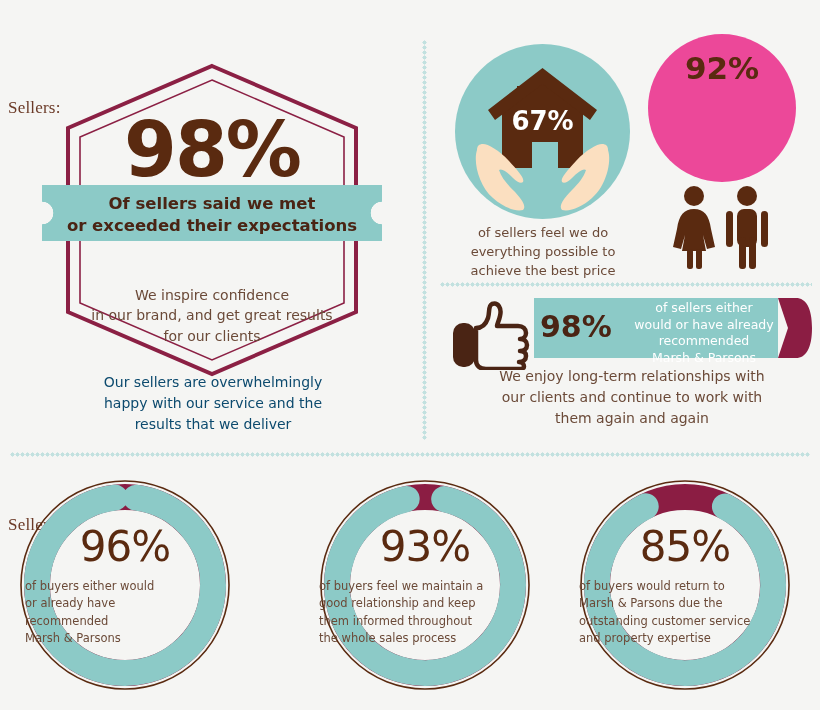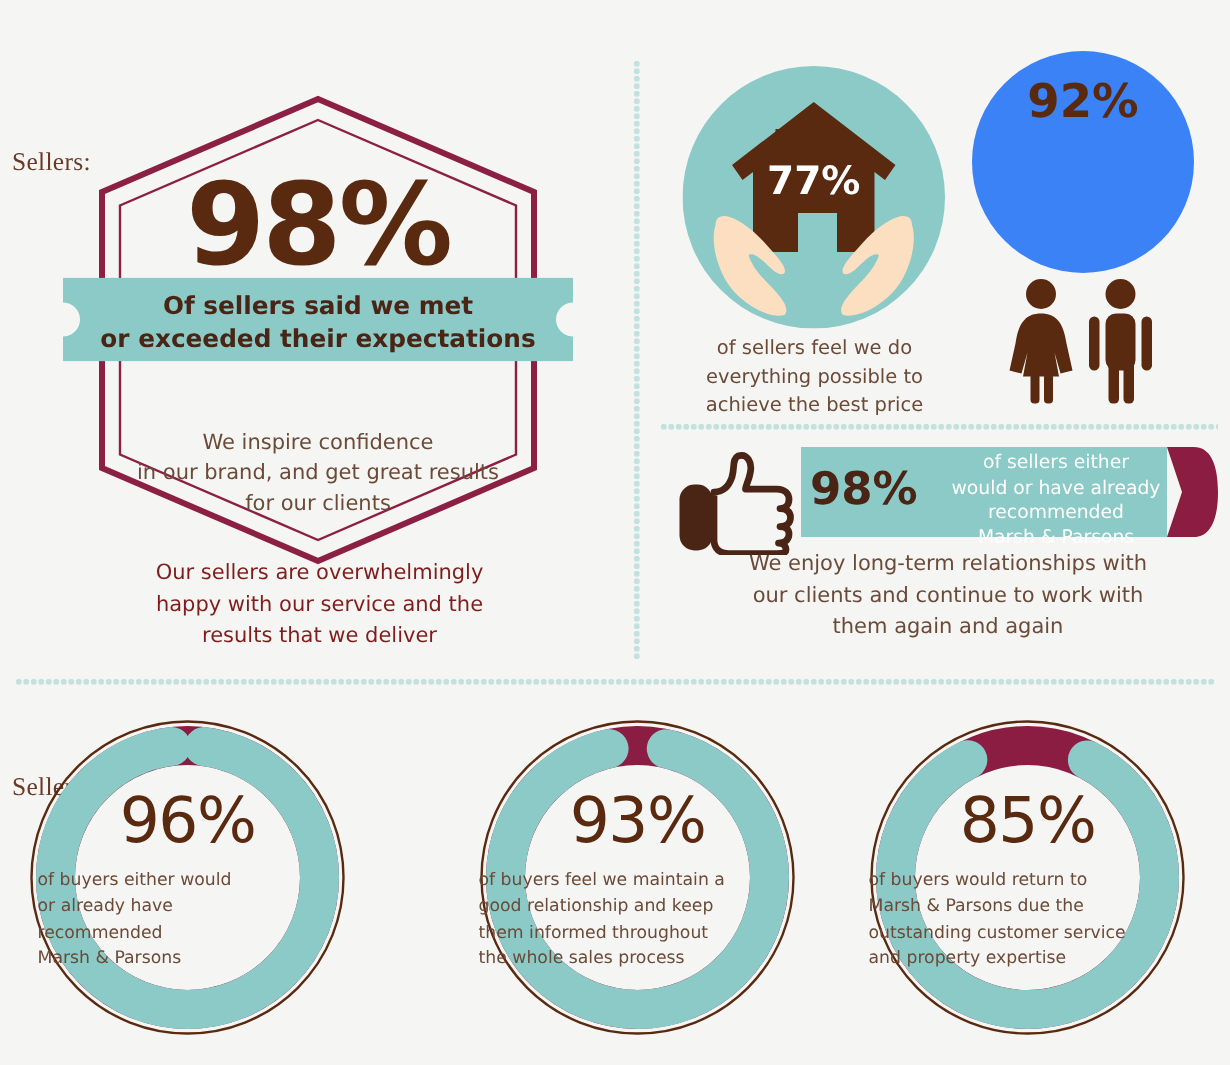--- a/index.html
+++ b/index.html
@@ -64,39 +64,39 @@
     mask-composite:intersect;
   }
   #ribbon .txt{
     position:absolute;left:0;top:8px;width:340px;text-align:center;
     font-size:16.5px;font-weight:600;color:#4a2414;line-height:1.35;
   }
 
   
   #sellers-caption{
     position:absolute;left:58px;top:372px;width:310px;text-align:center;
-    font-size:14px;line-height:1.5;color:#7f1d1d;
+    font-size:14px;line-height:1.5;color:#0c4a6e;
   }
 
   
   #house-card{position:absolute;left:455px;top:44px;width:175px;height:225px;}
   #house-circle{position:absolute;left:0;top:0;width:175px;height:175px;}
   #house-pct{
     position:absolute;left:0;top:62px;width:175px;text-align:center;
     font-size:26px;font-weight:bold;color:#ffffff;
   }
   #house-caption{
     position:absolute;left:-12px;top:180px;width:200px;text-align:center;
     font-size:13px;line-height:1.45;color:#6b4a38;
   }
 
   
   #sat-circle{
     position:absolute;left:648px;top:34px;width:148px;height:148px;
-    border-radius:50%;background:#3b82f6;
+    border-radius:50%;background:#ec4899;
   }
   #sat-pct{
     position:absolute;left:0;top:16px;width:148px;text-align:center;
     font-size:31px;font-weight:bold;color:#5a2a10;
   }
   #sat-sub{
     position:absolute;left:4px;top:60px;width:140px;text-align:center;
     font-size:11.5px;line-height:1.42;color:#ffffff;
   }
 
@@ -174,21 +174,21 @@
       <path d="M87.5 24 L142 66 L135 76 L87.5 40 L40 76 L33 66 Z" fill="#5a2a10"></path>
 
       <path d="M22 106 C18 118 24 142 38 154 C48 163 60 168 68 166 C72 162 66 154 58 146
                C52 140 46 133 44 126 C47 124 52 128 58 134 C62 138 66 140 68 138
                C70 134 62 126 54 117 C44 106 33 100 28 100 C24 100 22 102 22 106 Z" fill="#fbdfc0"></path>
 
       <path d="M153 106 C157 118 151 142 137 154 C127 163 115 168 107 166 C103 162 109 154 117 146
                C123 140 129 133 131 126 C128 124 123 128 117 134 C113 138 109 140 107 138
                C105 134 113 126 121 117 C131 106 142 100 147 100 C151 100 153 102 153 106 Z" fill="#fbdfc0"></path>
     </svg>
-    <div id="house-pct">77%</div>
+    <div id="house-pct">67%</div>
     <div id="house-caption" class="multiline">of sellers feel we do<br>everything possible to<br>achieve the best price</div>
   </div>
 
   <div id="sat-circle">
     <div id="sat-pct">92%</div>
   </div>
 
   <svg id="people-icons" viewBox="0 0 110 85">
 
     <circle cx="26" cy="11" r="10" fill="#5a2a10"></circle>

